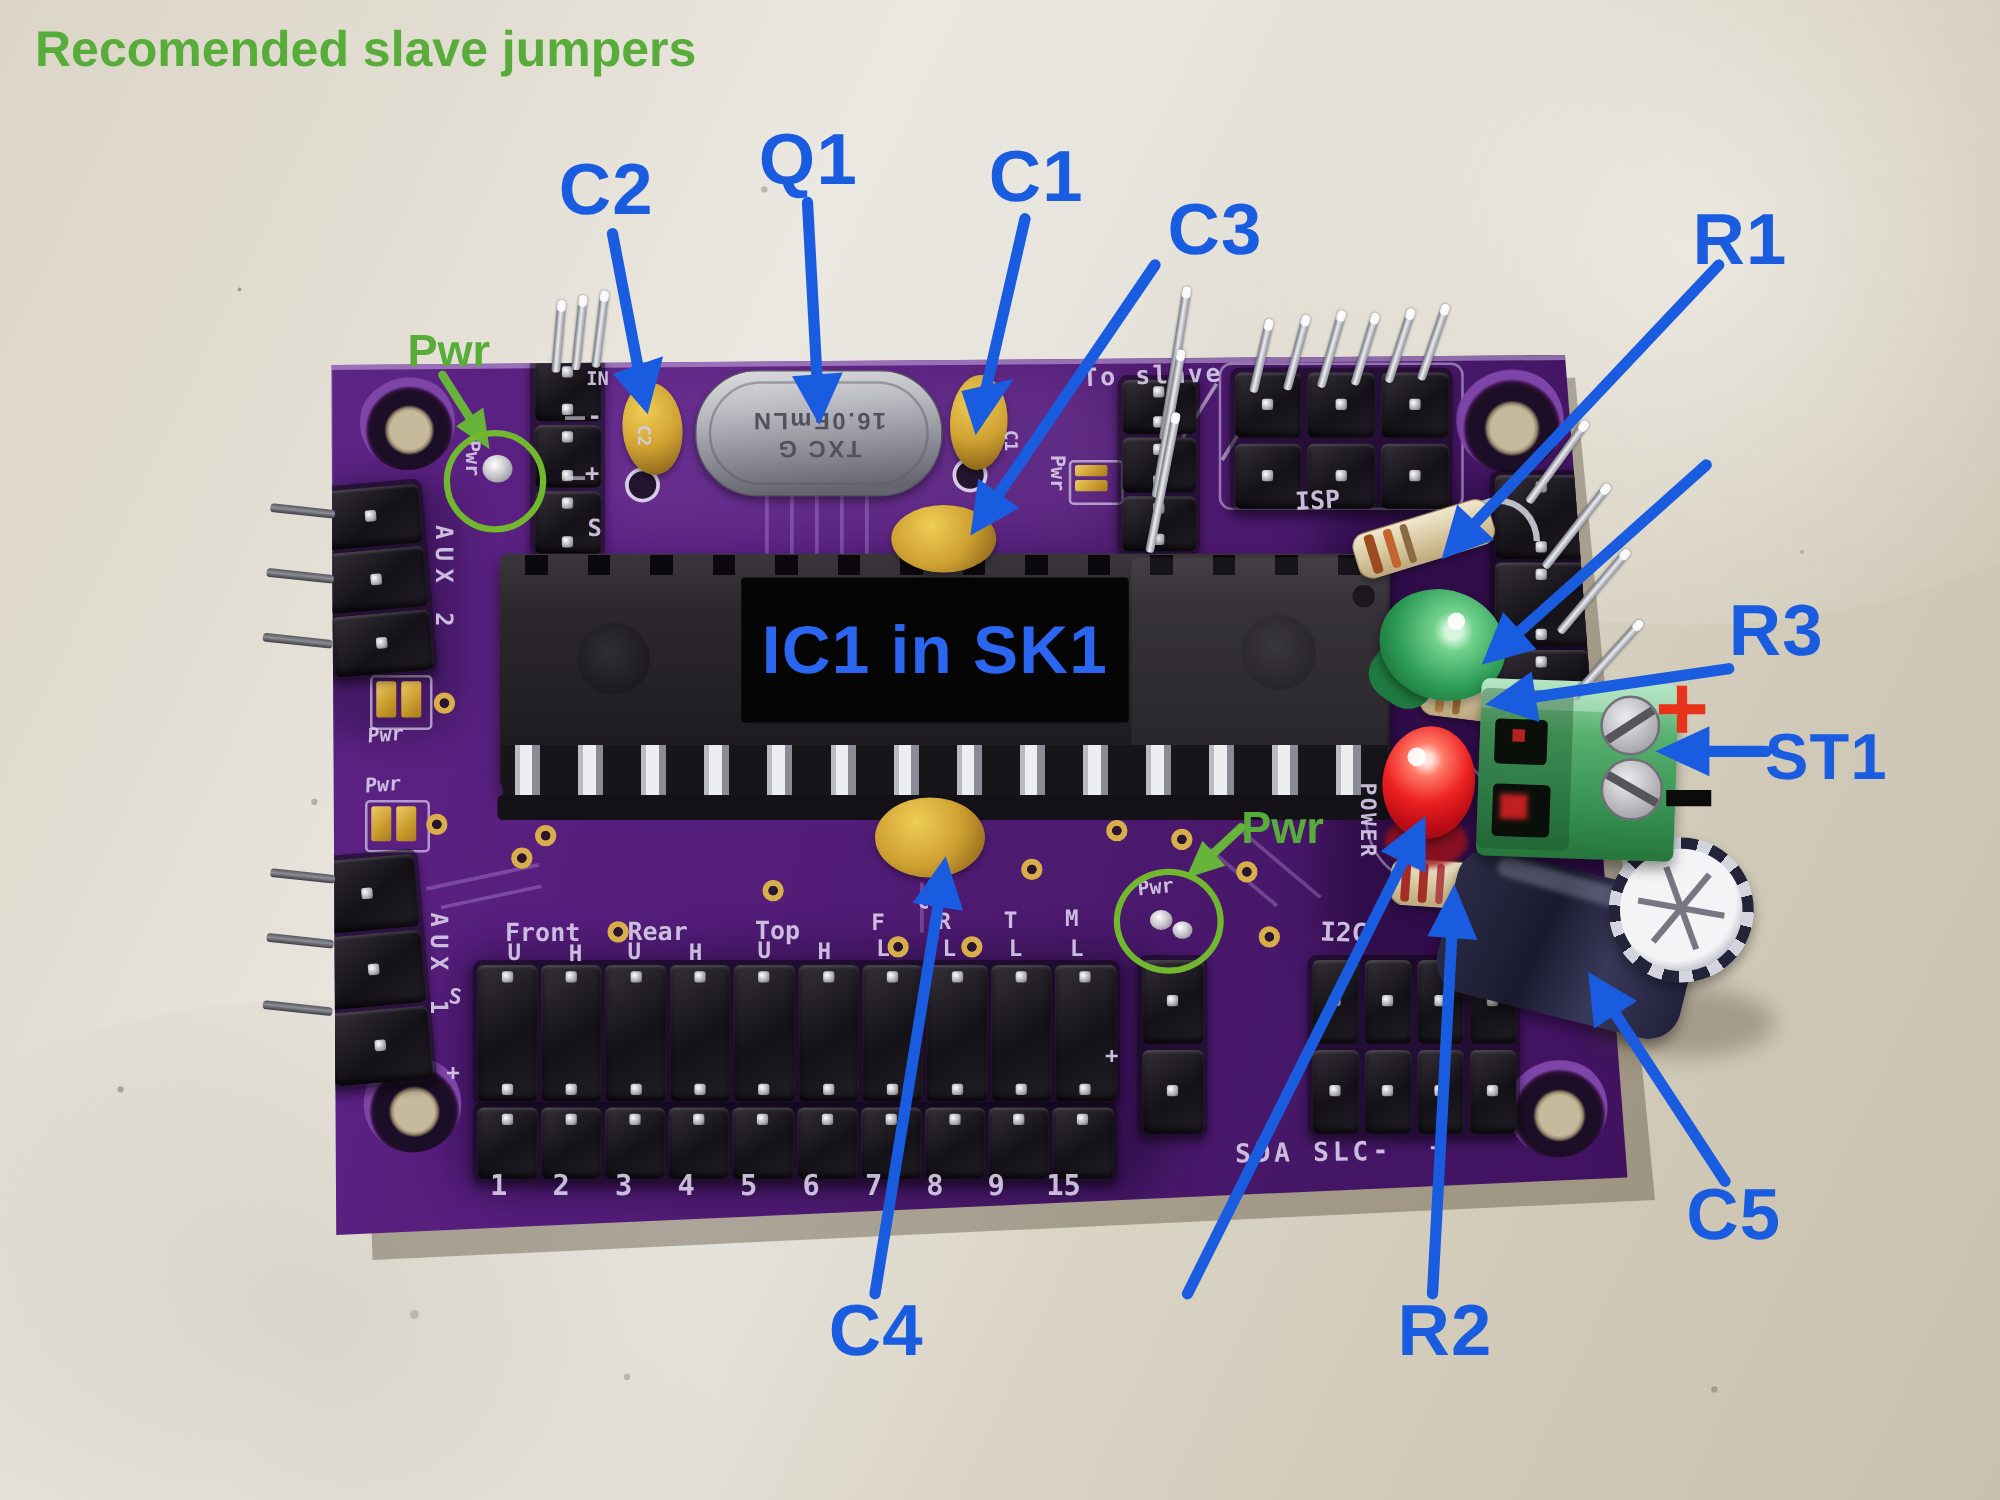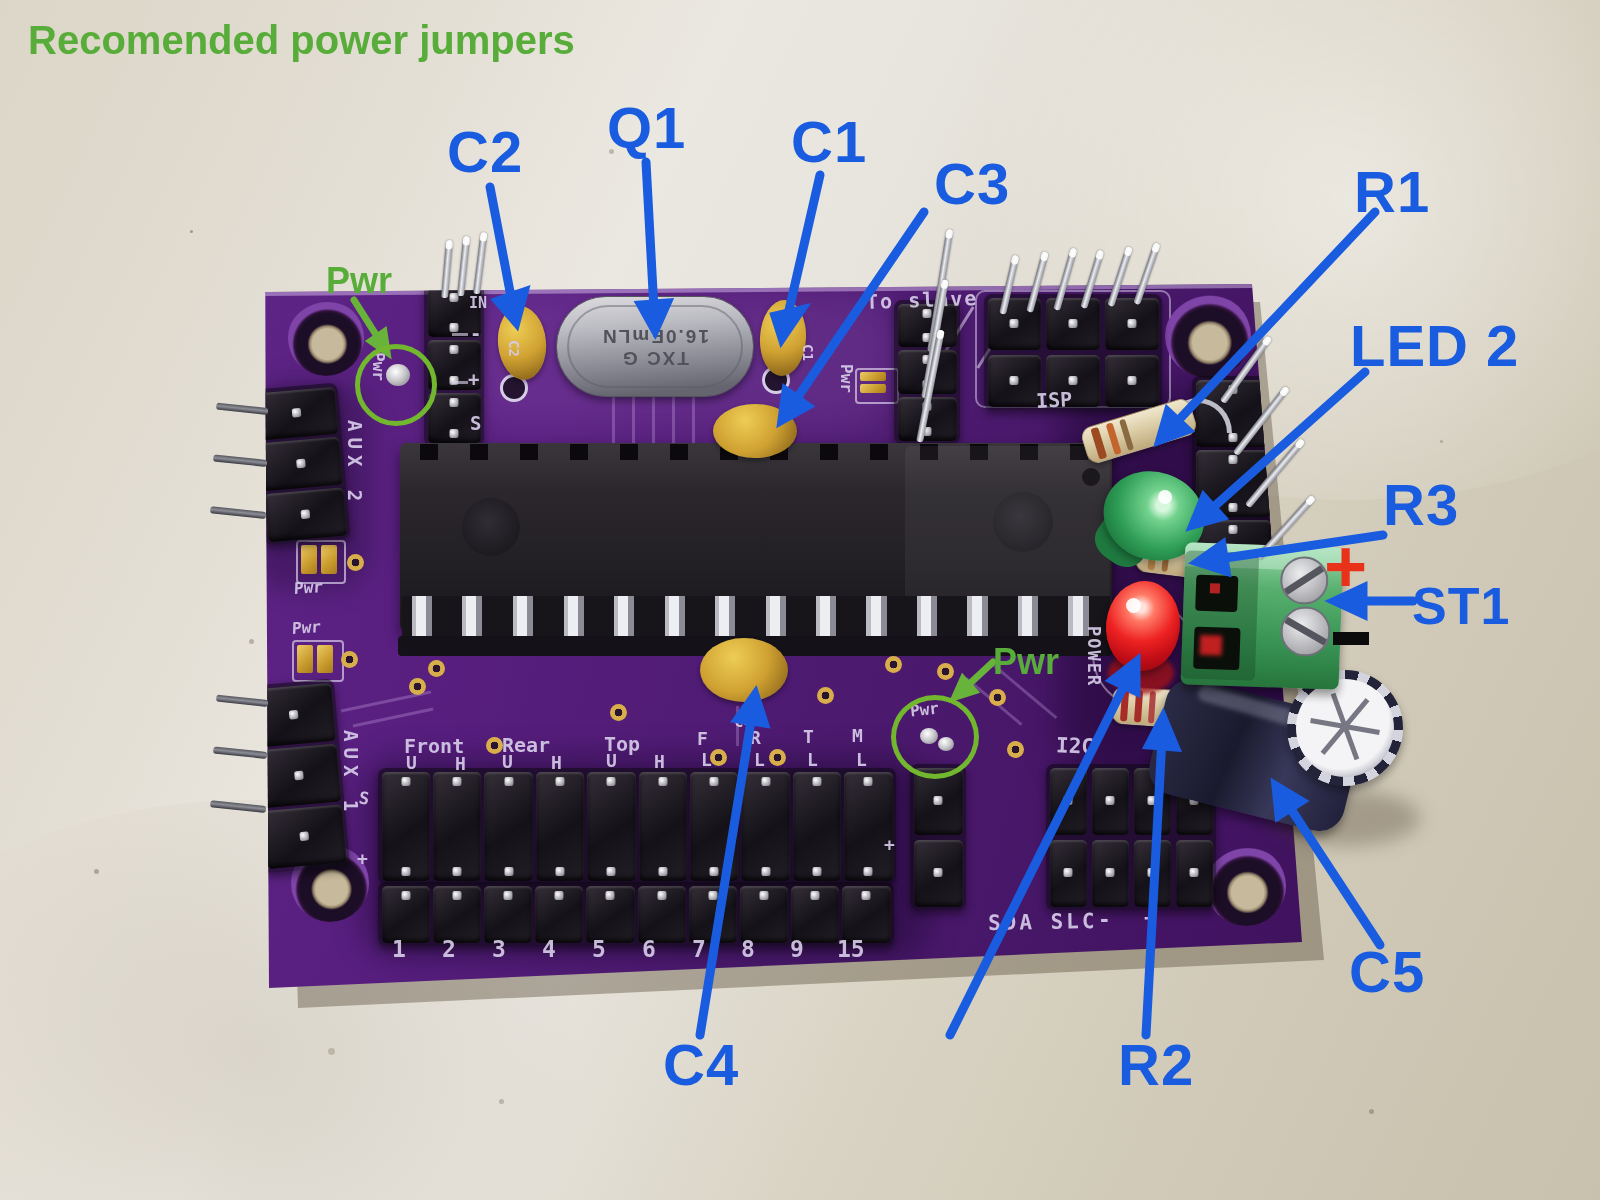--- a/index.html
+++ b/index.html
@@ -318,20 +318,23 @@
       </div>
 
     <div class="ic-body"></div>
     <div style="position:absolute;left:405px;top:444px;width:700px;height:16px;background:repeating-linear-gradient(90deg,rgba(0,0,0,0) 0 15px,#0b090d 15px 33px,rgba(0,0,0,0) 33px 50px);"></div>
     <div style="position:absolute;left:462px;top:498px;width:58px;height:58px;border-radius:50%;background:radial-gradient(circle at 45% 40%,#312d34,#1d1a20 70%);"></div>
     <div style="position:absolute;left:993px;top:492px;width:60px;height:60px;border-radius:50%;background:radial-gradient(circle at 45% 40%,#312d34,#1d1a20 70%);"></div>
     <div style="position:absolute;left:1082px;top:468px;width:18px;height:18px;border-radius:50%;background:#0e0c10;"></div>
     <div style="position:absolute;left:905px;top:446px;width:205px;height:182px;background:rgba(255,255,255,.05);border-radius:6px;"></div>
     <div style="position:absolute;left:402px;top:596px;width:708px;height:48px;background:repeating-linear-gradient(90deg,#17141a 0 10px,#b9bac2 10px 14px,#eceef2 14px 24px,#8a8b94 24px 30px,#17141a 30px 50.5px);"></div>
     <div style="position:absolute;left:398px;top:636px;width:714px;height:20px;background:#141118;border-radius:4px;"></div>
+    <div style="position:absolute;left:593px;top:462px;width:310px;height:116px;background:#050506;border-radius:3px;display:flex;align-items:center;justify-content:center;">
+      <span style="color:#2a66f0;font-size:54px;font-weight:bold;letter-spacing:1px;">IC1 in SK1</span>
+    </div>
 
     <div style="position:absolute;left:556px;top:296px;width:196px;height:99px;border-radius:50px;border:1px solid #55555e;background:linear-gradient(175deg,#dcdce0,#bbbbc2 30%,#90909a 60%,#65656f 90%);box-shadow:0 4px 7px rgba(0,0,0,.4);display:flex;align-items:center;justify-content:center;">
       <div style="position:absolute;left:10px;top:8px;right:10px;bottom:8px;border:2px solid rgba(90,90,100,.45);border-radius:42px;"></div>
       <div style="transform:rotate(180deg);text-align:center;color:#52525c;font-weight:bold;font-size:19px;letter-spacing:2px;line-height:1.15;font-family:'Liberation Sans',sans-serif;">
         <div>TXC G</div>
         <div>16.0EmLN</div>
       </div>
     </div>
 
     <div class="cap" style="left:713px;top:404px;width:84px;height:54px;"></div>
@@ -546,27 +549,26 @@
           <line x1="993" y1="662" x2="965" y2="688"></line>
           <polygon points="955,697 963,679 974,691"></polygon>
         </g>
     </g>
   </svg>
 
   <div class="lay">
     <div class="gcircle" style="left:355px;top:344px;width:72px;height:72px;"></div>
     <div class="gcircle" style="left:891px;top:695px;width:78px;height:74px;"></div>
 
-    <div class="gcall" style="left:28px;top:18px;font-size:40px;">Recomended power jumpers</div>
+    <div class="gcall" style="left:28px;top:18px;font-size:40px;">Recomended slave jumpers</div>
     <div class="callout" style="left:447px;top:118px;">C2</div>
     <div class="callout" style="left:607px;top:94px;">Q1</div>
     <div class="callout" style="left:791px;top:108px;">C1</div>
     <div class="callout" style="left:934px;top:150px;">C3</div>
     <div class="callout" style="left:1354px;top:158px;">R1</div>
-    <div class="callout" style="left:1350px;top:312px;">LED 2</div>
     <div class="callout" style="left:1383px;top:471px;">R3</div>
     <div class="callout" style="left:1412px;top:576px;font-size:52px;">ST1</div>
     <div class="callout" style="left:1349px;top:938px;">C5</div>
     <div class="callout" style="left:663px;top:1031px;">C4</div>
     <div class="callout" style="left:1118px;top:1031px;">R2</div>
     <div class="gcall" style="left:326px;top:260px;">Pwr</div>
     <div class="gcall" style="left:993px;top:641px;">Pwr</div>
     <div style="position:absolute;left:1324px;top:524px;font-size:74px;font-weight:900;color:#e8331a;">+</div>
     <div style="position:absolute;left:1333px;top:632px;width:36px;height:13px;background:#0b0b0b;"></div>
   </div>

